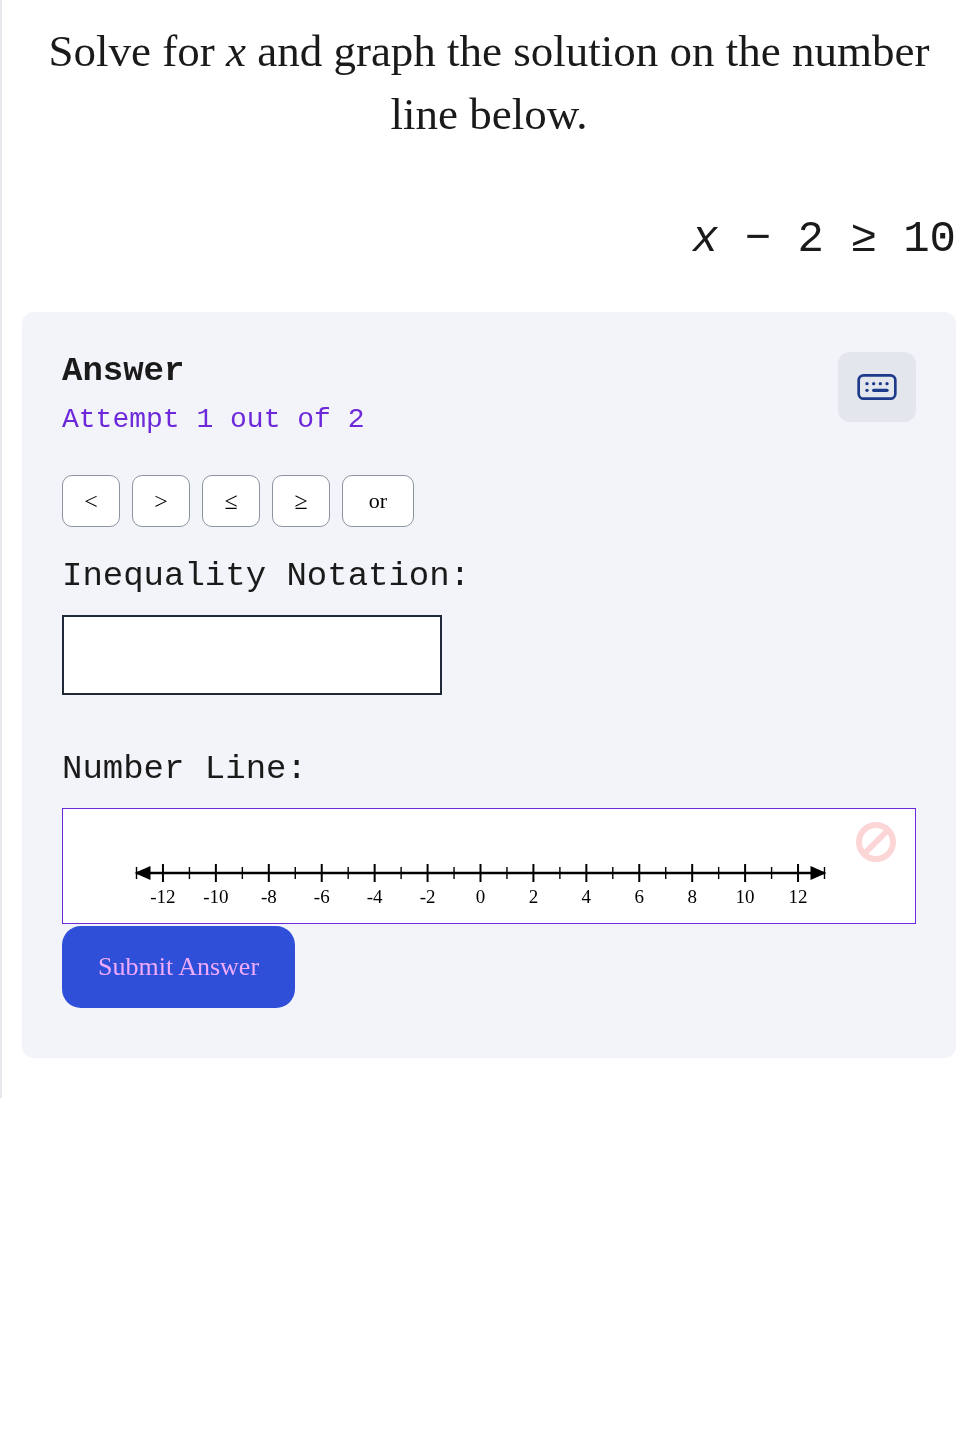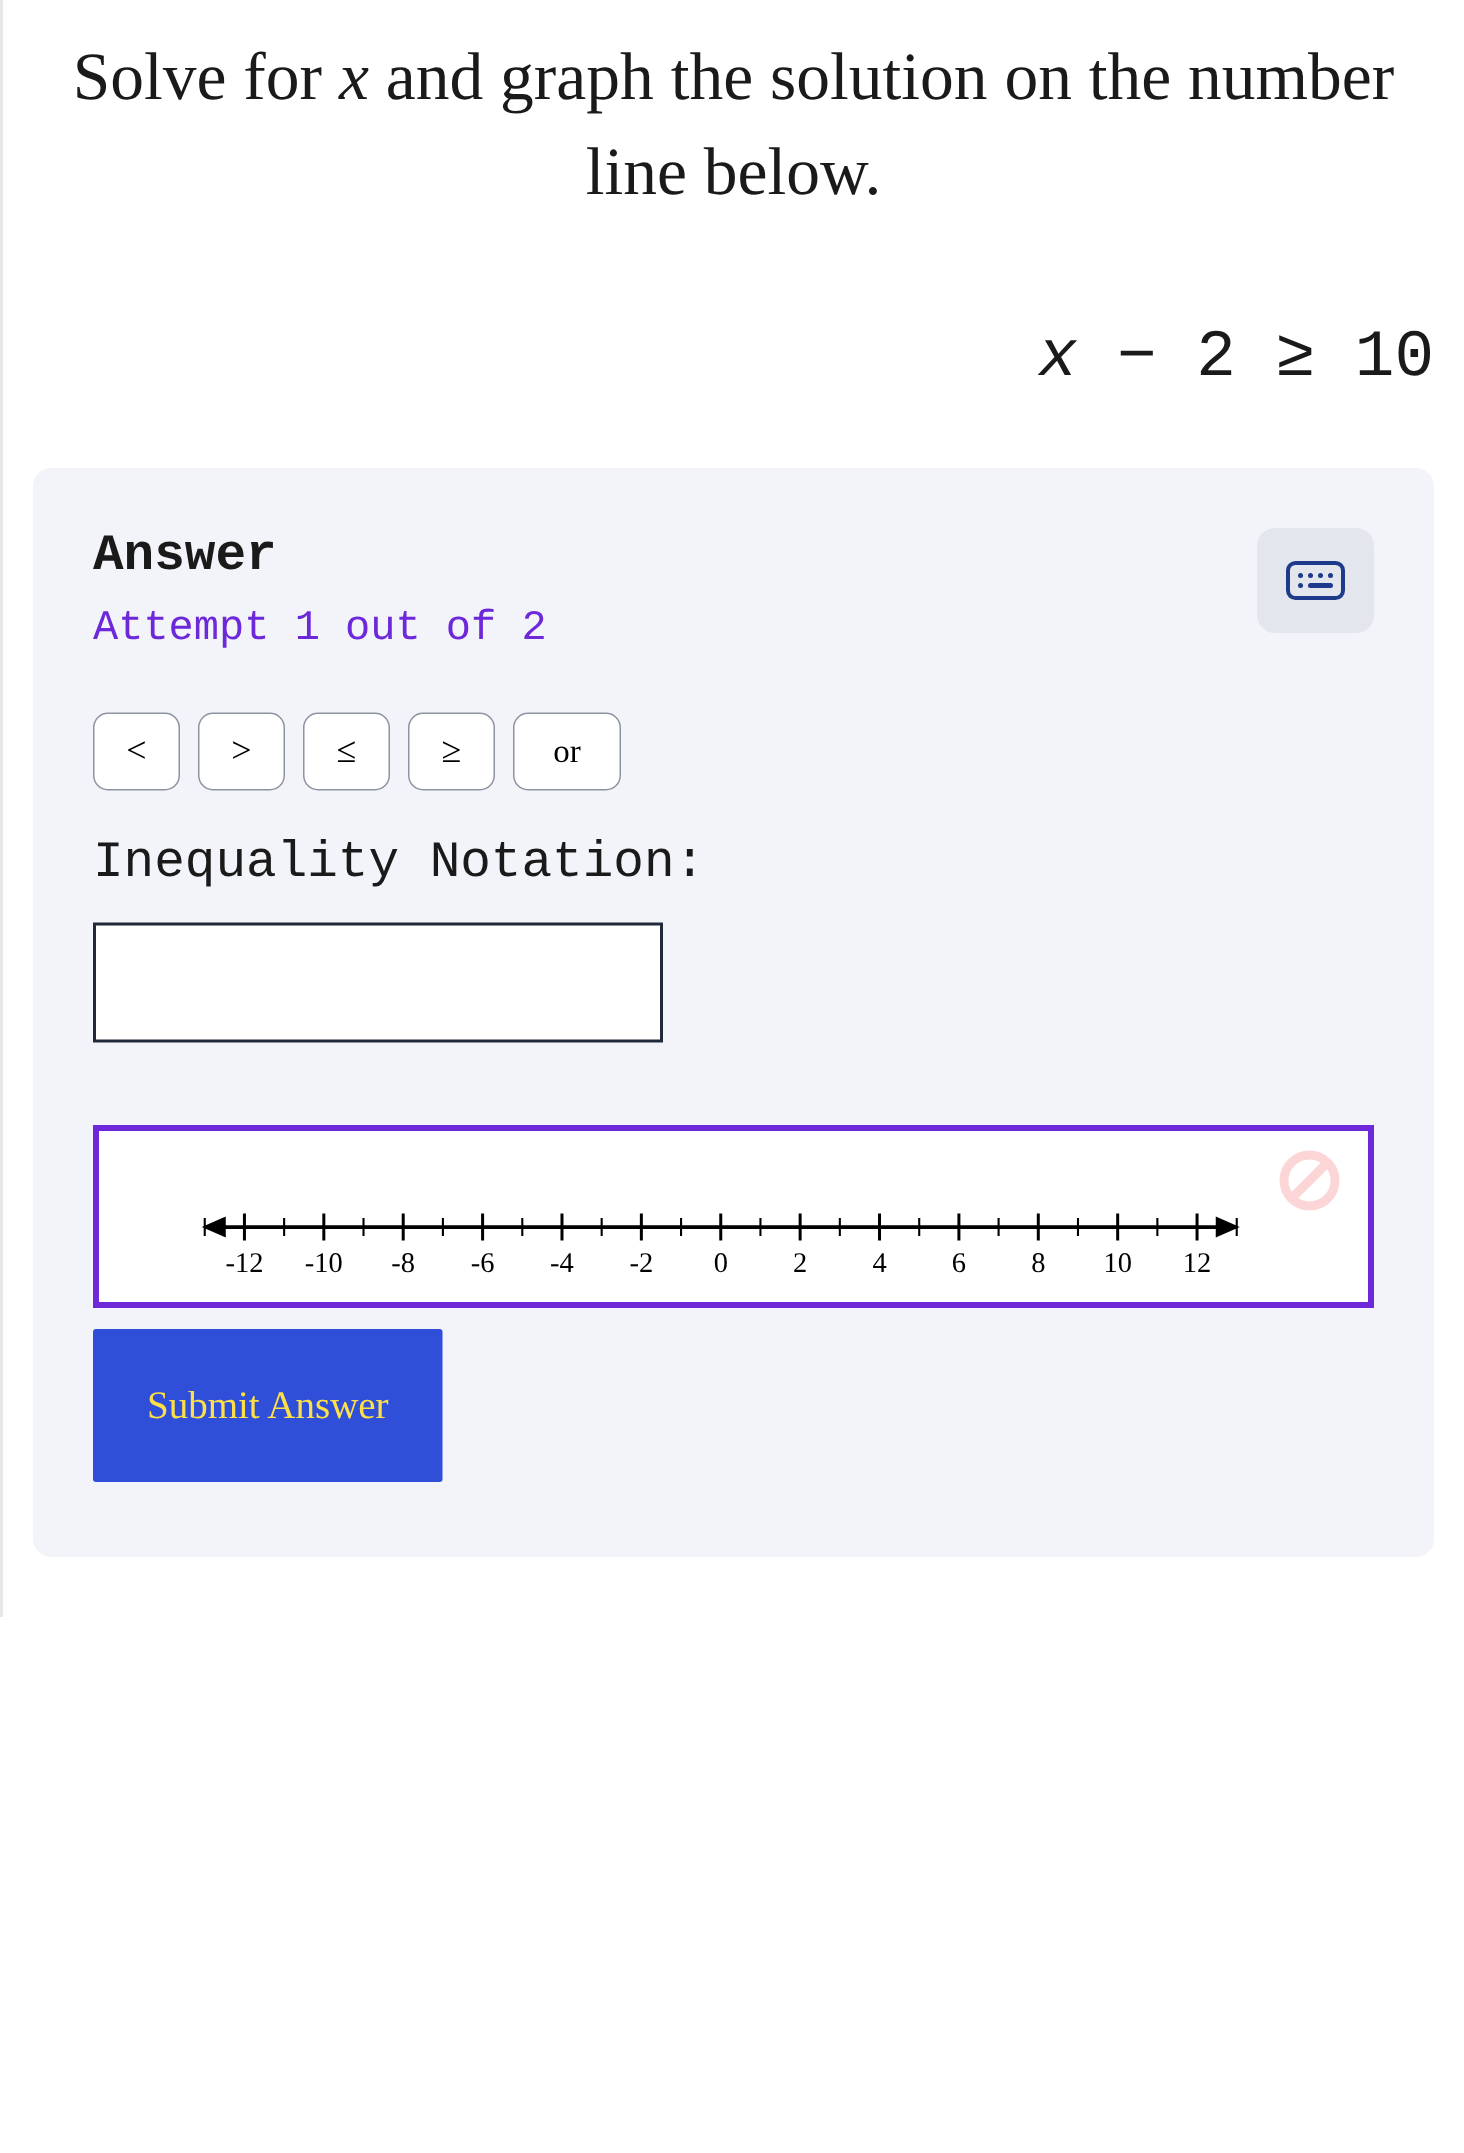--- a/index.html
+++ b/index.html
@@ -88,23 +88,23 @@
     height: 80px;
     background: #ffffff;
     border: 2px solid #1f2937;
     font-size: 28px;
     padding: 8px 14px;
     font-family: Georgia, serif;
     margin-bottom: 55px;
   }
   .numberline-wrap {
     background: #ffffff;
-    border: 4px solid #6d28d9;
+    border: 1px solid #6d28d9;
     padding: 14px 31px 10px 14px;
-    margin-bottom: 16px;
+    margin-bottom: 4px;
     position: relative;
   }
   .clear-circle {
     position: absolute;
     top: 12px;
     right: 18px;
     width: 42px;
     height: 42px;
     border-radius: 50%;
     display:flex;align-items:center;justify-content:center;
@@ -113,26 +113,26 @@
   .nl-instruction {
     text-align: center;
     font-size: 22px;
     color: #9ca3af;
     font-style: italic;
     margin-top: 2px;
     margin-bottom: 6px;
   }
   .submit-btn {
     background: #2f4fd9;
-    color: #fde047;
+    color: #f0abfc;
     font-size: 26px;
     font-family: Georgia, serif;
     border: none;
-    border-radius: 2px;
-    padding: 36px 36px;
+    border-radius: 19px;
+    padding: 26px 36px;
     cursor: pointer;
     margin-top: -2px;
     position: relative;
     z-index: 2;
   }
 </style>
 </head>
 <body>
 
 <div class="prompt">
@@ -166,20 +166,21 @@
     <button class="op-btn">&lt;</button>
     <button class="op-btn">&gt;</button>
     <button class="op-btn">≤</button>
     <button class="op-btn">≥</button>
     <button class="op-btn or-btn">or</button>
   </div>
 
   <div class="section-label">Inequality Notation:</div>
   <input class="notation-input" value="" style="">
 
+  <div class="section-label">Number Line:</div>
 
   <div class="numberline-wrap">
     <div class="clear-circle">
       <svg width="42" height="42" viewBox="0 0 42 42">
         <circle cx="21" cy="21" r="17" fill="none" stroke="#fcd6d6" stroke-width="6"></circle>
         <line x1="10" y1="32" x2="32" y2="10" stroke="#fcd6d6" stroke-width="6"></line>
       </svg>
     </div>
     <svg class="numberline-svg" viewBox="0 0 720 90">
         <line x1="16" y1="50" x2="704" y2="50" stroke="#000" stroke-width="2.5"></line>

